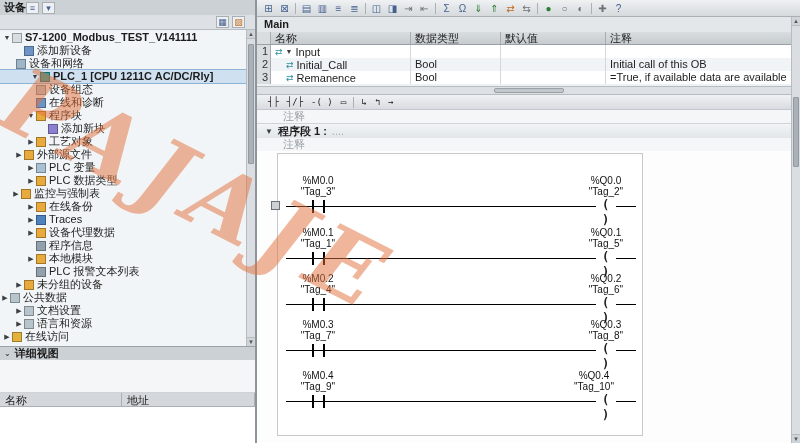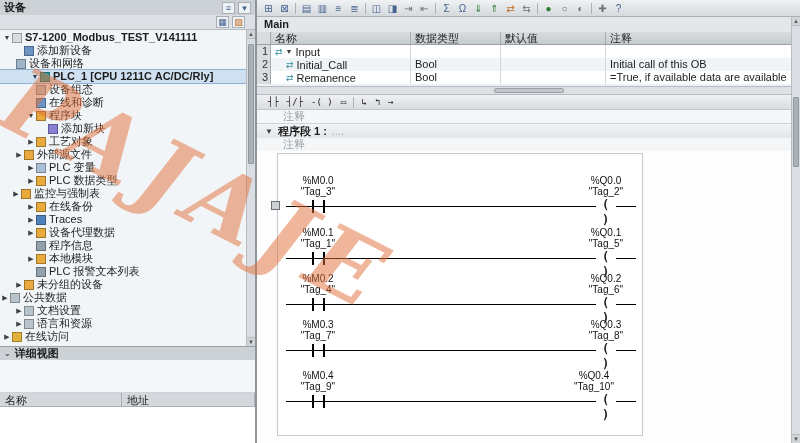--- a/index.html
+++ b/index.html
@@ -1,21 +1,21 @@
 <!DOCTYPE html>
 <html><head>
 <meta charset="utf-8">
 <style>
   *{margin:0;padding:0;box-sizing:border-box}
   html,body{width:800px;height:443px;overflow:hidden}
   body{font-family:"Liberation Sans","DejaVu Sans",sans-serif;font-size:11px;color:#1c1c1c;background:#c9ced2;position:relative}
   #app{display:flex;width:800px;height:443px}
   
   .left{width:257px;min-width:257px;display:flex;flex-direction:column;background:#e9edf0;border-right:2px solid #8d959c}
-  .lp-title{height:15px;background:#ccd1d6;display:flex;align-items:center;justify-content:space-between;padding:0 4px;font-weight:bold;flex:none}
+  .lp-title{height:15px;background:#ccd1d6;display:flex;align-items:center;justify-content:flex-start;padding:0 4px;font-weight:bold;flex:none}
   .lp-title-icons{display:flex;gap:3px}
   .lp-toolbar{height:15px;background:#dde1e5;display:flex;justify-content:flex-end;align-items:center;gap:3px;padding:0 10px;border-bottom:1px solid #b7bcc1;flex:none}
   .mini-icon{width:13px;height:12px;font-size:9px;line-height:11px;text-align:center;background:#eef1f3;border:1px solid #a9afb5;color:#44618f}
   .mini-icon.orange{color:#c06a1f}
   .tree-wrap{height:316px;display:flex;overflow:hidden;flex:none}
   .tree{flex:1;overflow:hidden;padding-top:1px;background:#f2f5f7}
   .trow{height:13px;line-height:13px;display:flex;align-items:center;white-space:nowrap;overflow:hidden}
   .trow.sel{background:#cfe0f0;outline:1px solid #8fb3d4}
   .trow.b .tlabel{font-weight:bold}
   .exp{width:10px;font-size:7px;color:#3b3f44;text-align:center;flex:none}

